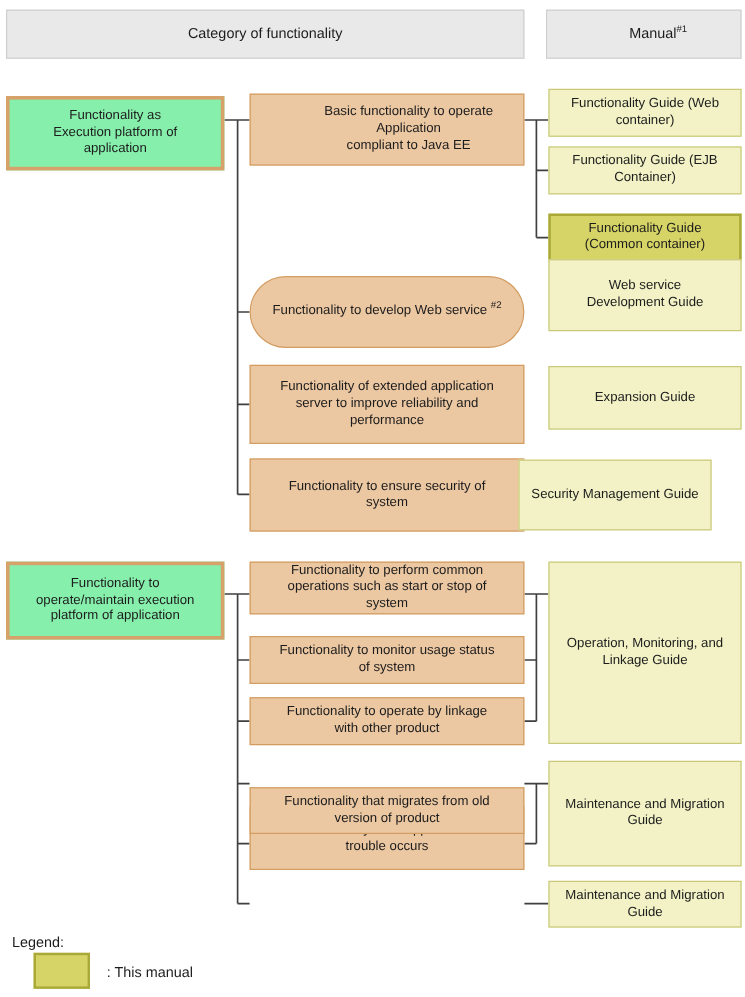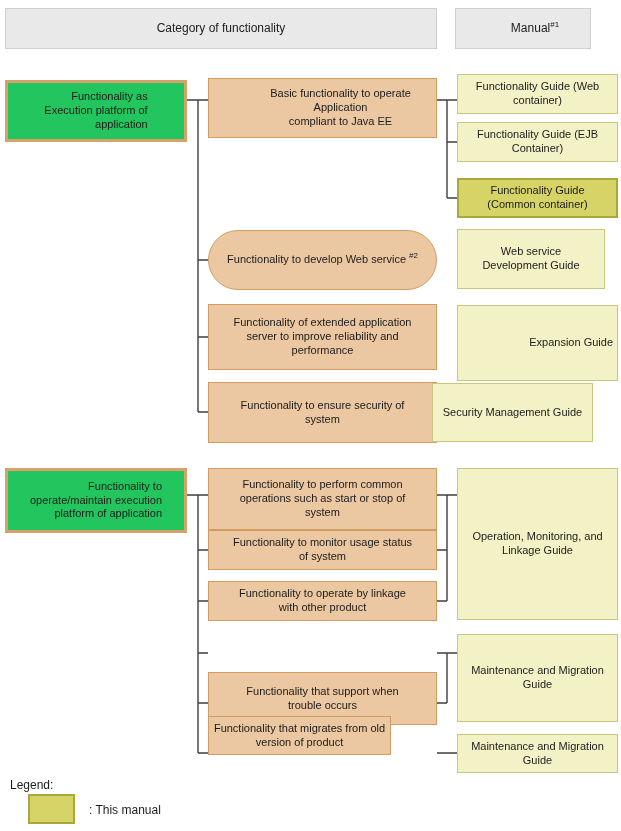--- a/index.html
+++ b/index.html
@@ -8,21 +8,21 @@
     font-family:"Liberation Sans","DejaVu Sans",sans-serif;
     color:#1c1c1c;overflow:hidden;
   }
   .box{
     position:absolute;box-sizing:border-box;
     display:flex;align-items:center;justify-content:center;
     text-align:center;font-size:11px;line-height:1.25;
   }
   .txt{white-space:pre-line;padding:0 4px;}
   .hdr{background:var(--header-bg,#e9e9e9);border:1px solid var(--header-border,#cfcfcf);font-size:12px;}
-  .cat{background:#22c55e;border:3px solid var(--category-border,#d6a269);text-align:right;}
+  .cat{background:#86efac;border:3px solid var(--category-border,#d6a269);}
   .fn{background:var(--functionality-bg,#ebc7a2);border:1px solid var(--functionality-border,#d39d62);}
   .man{background:var(--manual-bg,#f2f2c6);border:1px solid var(--manual-border,#c9c87a);}
   .man.hl{background:var(--highlight-bg,#d6d466);border:2px solid var(--highlight-border,#a9a93a);align-items:center;}
   sup{font-size:8px;line-height:0;}
   .sup-gap{margin-left:3px;}
   .legend-label{position:absolute;font-size:12px;}
   .legend-swatch{
     position:absolute;box-sizing:border-box;
     background:var(--highlight-bg,#d6d466);border:2px solid var(--highlight-border,#a9a93a);
   }
@@ -37,21 +37,21 @@
   <svg class="wires" width="621" height="831">
     <path d="M187,100 H208 M198,100 V412 M198,260 H208 M198,337 H208 M198,412 H208"></path>
     <path d="M437,100 H457 M447,100 V198 M447,142 H457 M447,198 H457"></path>
     <path d="M187,495 H208 M198,495 V753 M198,550 H208 M198,601 H208 M198,653 H208 M198,703 H208 M198,753 H208"></path>
     <path d="M437,495 H457 M447,495 V601 M437,550 H447 M437,601 H447 M437,653 H457 M447,653 V703 M437,703 H447 M437,753 H457"></path>
   </svg>
 
   <div class="box hdr" style="left:5px;top:8px;width:432px;height:41px;">
       <div class="txt">Category of functionality</div>
     </div>
-  <div class="box hdr" style="left:455px;top:8px;width:136px;height:41px;padding-left:24px;">
+  <div class="box hdr" style="left:455px;top:8px;width:163px;height:41px;padding-left:24px;">
       <div class="txt"><span>Manual</span><sup>#1</sup></div>
     </div>
 
   <div class="box cat" style="left:5px;top:80px;width:182px;height:62px;">
       <div class="txt">Functionality as
 Execution platform of
 application</div>
     </div>
   <div class="box cat" style="left:5px;top:468px;width:182px;height:65px;">
       <div class="txt">Functionality to
@@ -68,59 +68,59 @@
     </div>
   <div class="box fn" style="left:208px;top:304px;width:229px;height:66px;">
       <div class="txt">Functionality of extended application
 server to improve reliability and
 performance</div>
     </div>
   <div class="box fn" style="left:208px;top:382px;width:229px;height:61px;">
       <div class="txt">Functionality to ensure security of
 system</div>
     </div>
-  <div class="box fn" style="left:208px;top:468px;width:229px;height:62px;">
+  <div class="box fn" style="left:208px;top:468px;width:229px;height:44px;">
       <div class="txt">Functionality to perform common
 operations such as start or stop of
 system</div>
     </div>
   <div class="box fn" style="left:208px;top:530px;width:229px;height:40px;">
       <div class="txt">Functionality to monitor usage status
 of system</div>
     </div>
   <div class="box fn" style="left:208px;top:581px;width:229px;height:40px;">
       <div class="txt">Functionality to operate by linkage
 with other product</div>
     </div>
   <div class="box fn" style="left:208px;top:672px;width:229px;height:53px;">
       <div class="txt">Functionality that support when
 trouble occurs</div>
     </div>
-  <div class="box fn" style="left:208px;top:716px;width:183px;height:39px;">
+  <div class="box fn" style="left:208px;top:656px;width:229px;height:39px;">
       <div class="txt">Functionality that migrates from old
 version of product</div>
     </div>
 
   <div class="box man" style="left:457px;top:74px;width:161px;height:40px;">
       <div class="txt">Functionality Guide (Web
 container)</div>
     </div>
   <div class="box man" style="left:457px;top:122px;width:161px;height:40px;">
       <div class="txt">Functionality Guide (EJB
 Container)</div>
     </div>
   <div class="box man hl" style="left:457px;top:178px;width:161px;height:40px;">
       <div class="txt">Functionality Guide
 (Common container)</div>
     </div>
-  <div class="box man" style="left:457px;top:229px;width:148px;height:60px;">
+  <div class="box man" style="left:457px;top:216px;width:161px;height:60px;">
       <div class="txt">Web service
 Development Guide</div>
     </div>
-  <div class="box man" style="left:457px;top:305px;width:161px;height:76px;justify-content:flex-end;">
+  <div class="box man" style="left:457px;top:305px;width:161px;height:53px;">
       <div class="txt">Expansion Guide</div>
     </div>
   <div class="box man" style="left:432px;top:383px;width:161px;height:59px;">
       <div class="txt">Security Management Guide</div>
     </div>
   <div class="box man" style="left:457px;top:468px;width:161px;height:152px;">
       <div class="txt">Operation, Monitoring, and
 Linkage Guide</div>
     </div>
   <div class="box man" style="left:457px;top:634px;width:161px;height:88px;">

